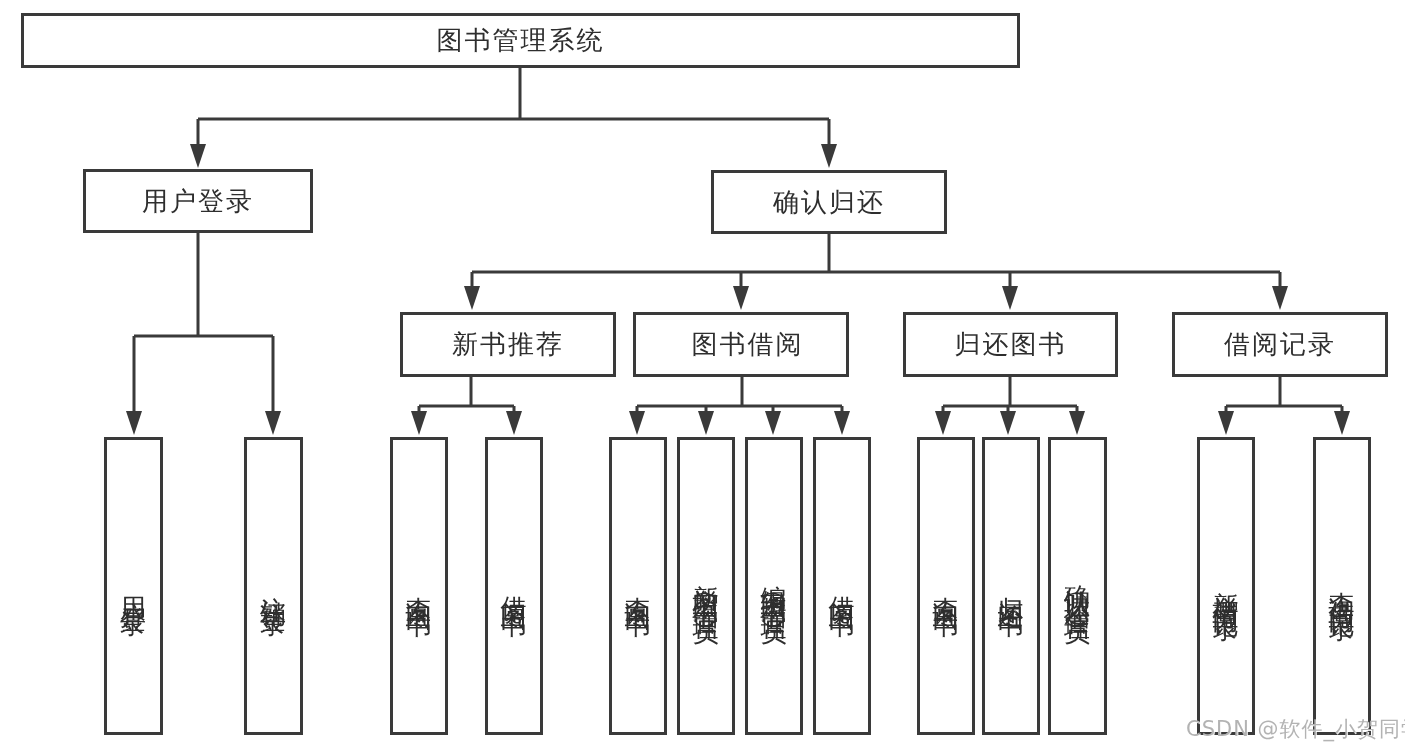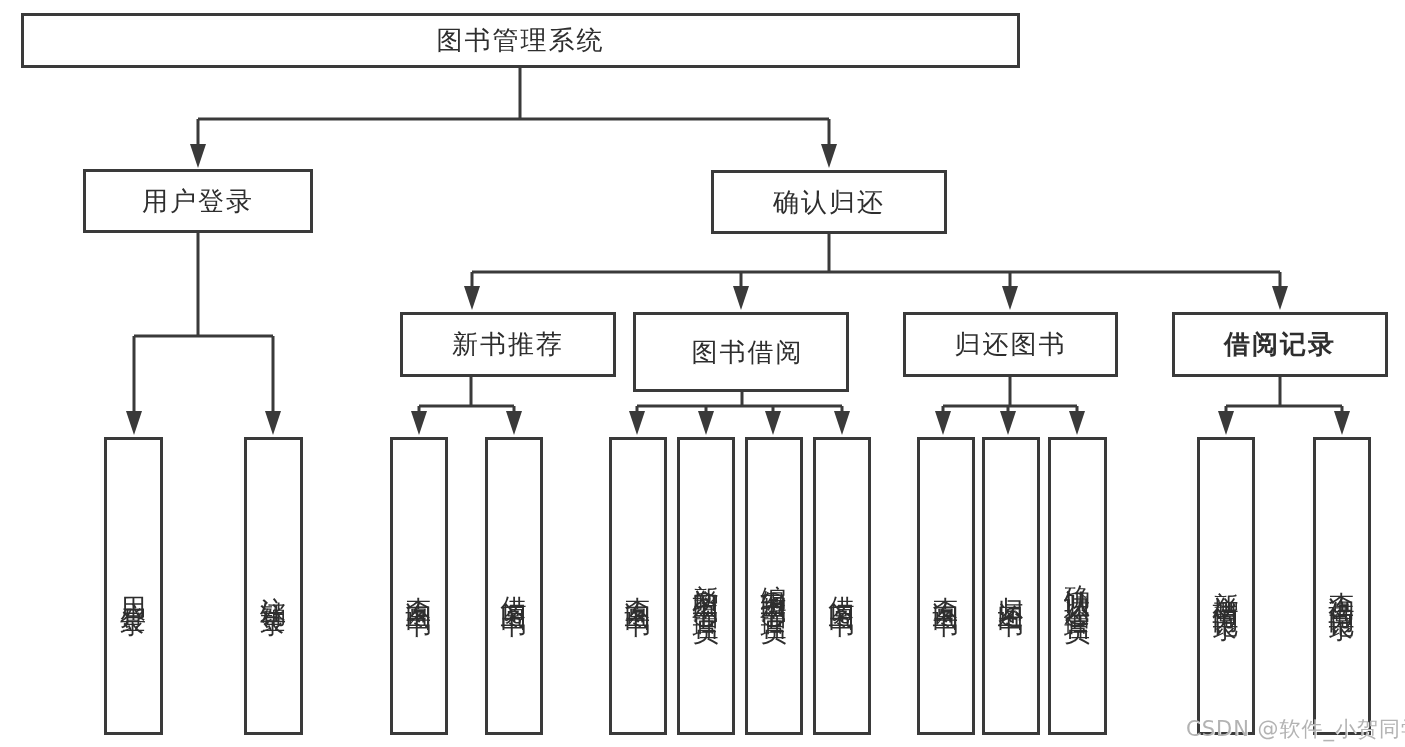--- a/index.html
+++ b/index.html
@@ -92,23 +92,23 @@
     <polygon points="1218,411 1234,411 1226,435"></polygon>
     <polygon points="1334,411 1350,411 1342,435"></polygon>
   </svg>
 
   <div class="node" style="left:21px; top:13px; width:999px; height:55px;">图书管理系统</div>
 
   <div class="node" style="left:83px; top:169px; width:230px; height:64px;">用户登录</div>
   <div class="node" style="left:711px; top:170px; width:236px; height:64px;">确认归还</div>
 
   <div class="node" style="left:364px; top:312px; width:216px; height:65px;margin-left:36px;">新书推荐</div>
-  <div class="node" style="left:633px; top:312px; width:216px; height:80px;padding-left:13px;">图书借阅</div>
+  <div class="node" style="left:633px; top:312px; width:216px; height:65px;padding-left:13px;">图书借阅</div>
   <div class="node" style="left:903px; top:312px; width:215px; height:65px;">归还图书</div>
-  <div class="node" style="left:1172px; top:312px; width:216px; height:65px;font-weight:bold;">借阅记录</div>
+  <div class="node" style="left:1172px; top:312px; width:216px; height:65px;">借阅记录</div>
 
   <div class="node leaf" style="left:104px; top:437px; width:59px; height:298px;">用户登录</div>
   <div class="node leaf" style="left:244px; top:437px; width:59px; height:298px;">注销登录</div>
 
   <div class="node leaf" style="left:390px; top:437px; width:58px; height:298px;">查询图书</div>
   <div class="node leaf" style="left:485px; top:437px; width:58px; height:298px;">借阅图书</div>
 
   <div class="node leaf" style="left:609px; top:437px; width:58px; height:298px;">查询图书</div>
   <div class="node leaf" style="left:677px; top:437px; width:58px; height:298px;">新增图书（管理员）</div>
   <div class="node leaf" style="left:745px; top:437px; width:58px; height:298px;">编辑图书（管理员）</div>

